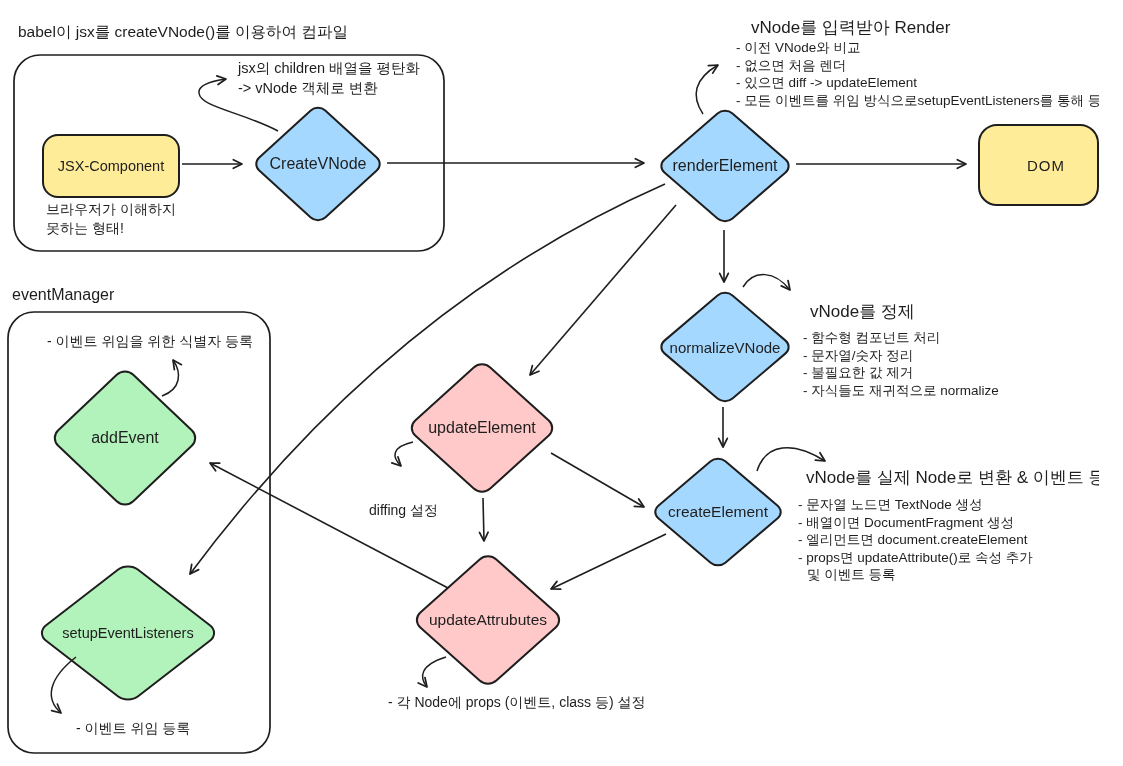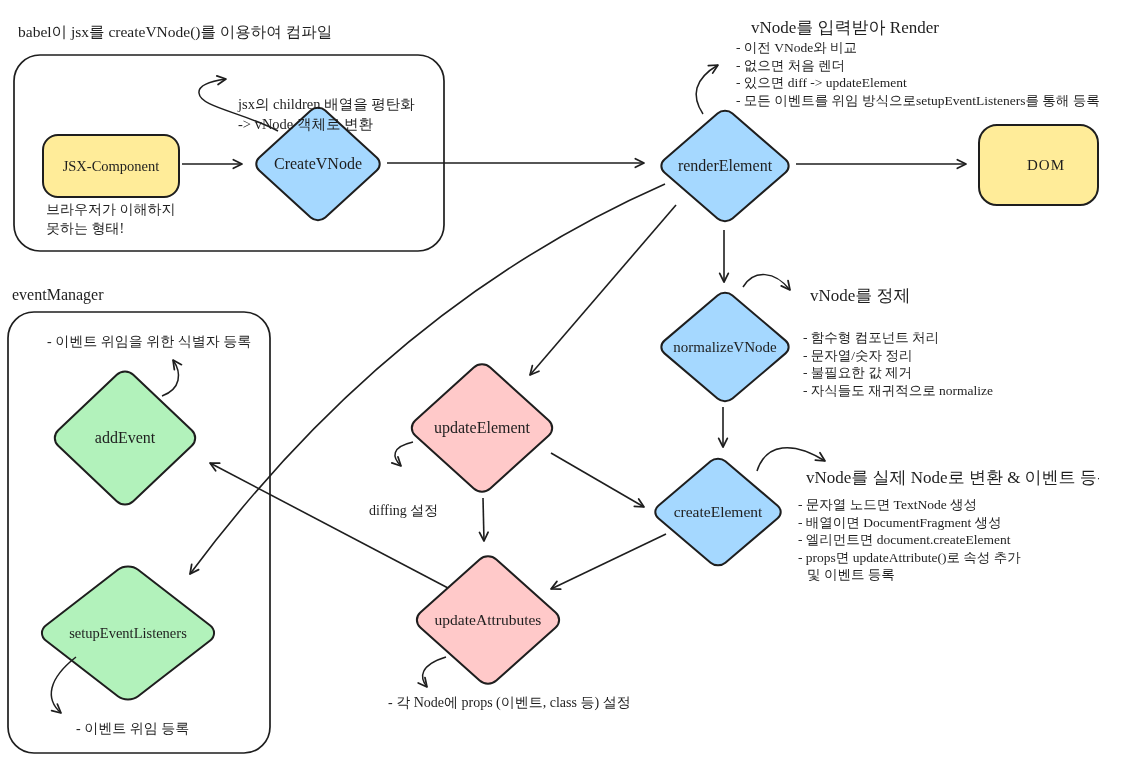--- a/index.html
+++ b/index.html
@@ -1,17 +1,17 @@
 <!DOCTYPE html>
 <html><head>
 <meta charset="utf-8">
 <style>
   html,body{margin:0;padding:0;background:#fff;}
   #canvas{position:relative;width:1099px;height:766px;background:#ffffff;overflow:hidden;
-          font-family:Liberation Serif, serif;color:#1e1e1e;}
+          font-family:Liberation Sans, sans-serif;color:#1e1e1e;}
   #shapes{position:absolute;left:0;top:0;}
   .txt{position:absolute;color:#1e1e1e;white-space:nowrap;}
   .h1{font-size:15.5px;font-weight:500;}
   .h2{font-size:17px;font-weight:500;}
   .h3{font-size:16px;font-weight:500;}
   .note{font-size:14px;line-height:19px;}
   .note2{font-size:14.5px;line-height:20px;}
   .bullets{position:absolute;font-size:13.5px;line-height:17.5px;color:#1e1e1e;white-space:nowrap;}
   .bullets .indent{padding-left:9px;}
   .node-label{position:absolute;transform:translate(-50%,-50%);font-size:15.5px;white-space:nowrap;color:#1e1e1e;}
@@ -61,21 +61,21 @@
     <path d="M743,287 C754,269 775,271 790,290" fill="none" stroke="#1e1e1e" stroke-width="1.5" marker-end="url(#ah)"></path>
     <path d="M757,471 C766,443 793,441 825,461" fill="none" stroke="#1e1e1e" stroke-width="1.5" marker-end="url(#ah)"></path>
     <path d="M162,396 C181,389 182,373 173,360" fill="none" stroke="#1e1e1e" stroke-width="1.5" marker-end="url(#ah)"></path>
     <path d="M76,657 C48,679 45,699 61,713" fill="none" stroke="#1e1e1e" stroke-width="1.5" marker-end="url(#ah)"></path>
     <path d="M413,442 C391,447 392,457 401,466" fill="none" stroke="#1e1e1e" stroke-width="1.5" marker-end="url(#ah)"></path>
     <path d="M446,657 C420,665 419,677 427,687" fill="none" stroke="#1e1e1e" stroke-width="1.5" marker-end="url(#ah)"></path>
   </svg>
 
   <div class="txt h1" style="left:18px;top:22px;">babel이 jsx를 createVNode()를 이용하여 컴파일</div>
 
-  <div class="txt note2" style="left:238px;top:58px;margin-top:36px;">
+  <div class="txt note2" style="left:238px;top:58px;">
     <div>jsx의 children 배열을 평탄화</div>
     <div>-&gt; vNode 객체로 변환</div>
   </div>
 
   <div class="node-label small-label" style="left:111px;top:166px;">JSX-Component</div>
 
   <div class="txt note" style="left:46px;top:200px;">
     <div>브라우저가 이해하지</div>
     <div>못하는 형태!</div>
   </div>
@@ -87,21 +87,21 @@
     <div>- 이전 VNode와 비교</div>
     <div>- 없으면 처음 렌더</div>
     <div>- 있으면 diff -&gt; updateElement</div>
     <div>- 모든 이벤트를 위임 방식으로setupEventListeners를 통해 등록</div>
   </div>
 
   <div class="node-label" style="left:725px;top:166px;font-size:16px;">renderElement</div>
 
   <div class="node-label" style="left:1038px;top:165px;font-size:15px;letter-spacing:1px;margin-left:8px;">DOM</div>
 
-  <div class="txt h2" style="left:810px;top:284px;">vNode를 정제</div>
+  <div class="txt h2" style="left:810px;top:300px;">vNode를 정제</div>
   <div class="bullets" style="left:803px;top:329px;">
     <div>- 함수형 컴포넌트 처리</div>
     <div>- 문자열/숫자 정리</div>
     <div>- 불필요한 값 제거</div>
     <div>- 자식들도 재귀적으로 normalize</div>
   </div>
 
   <div class="node-label" style="left:725px;top:347px;font-size:15px;">normalizeVNode</div>
 
   <div class="txt h2" style="left:806px;top:466px;">vNode를 실제 Node로 변환 &amp; 이벤트 등록</div>

